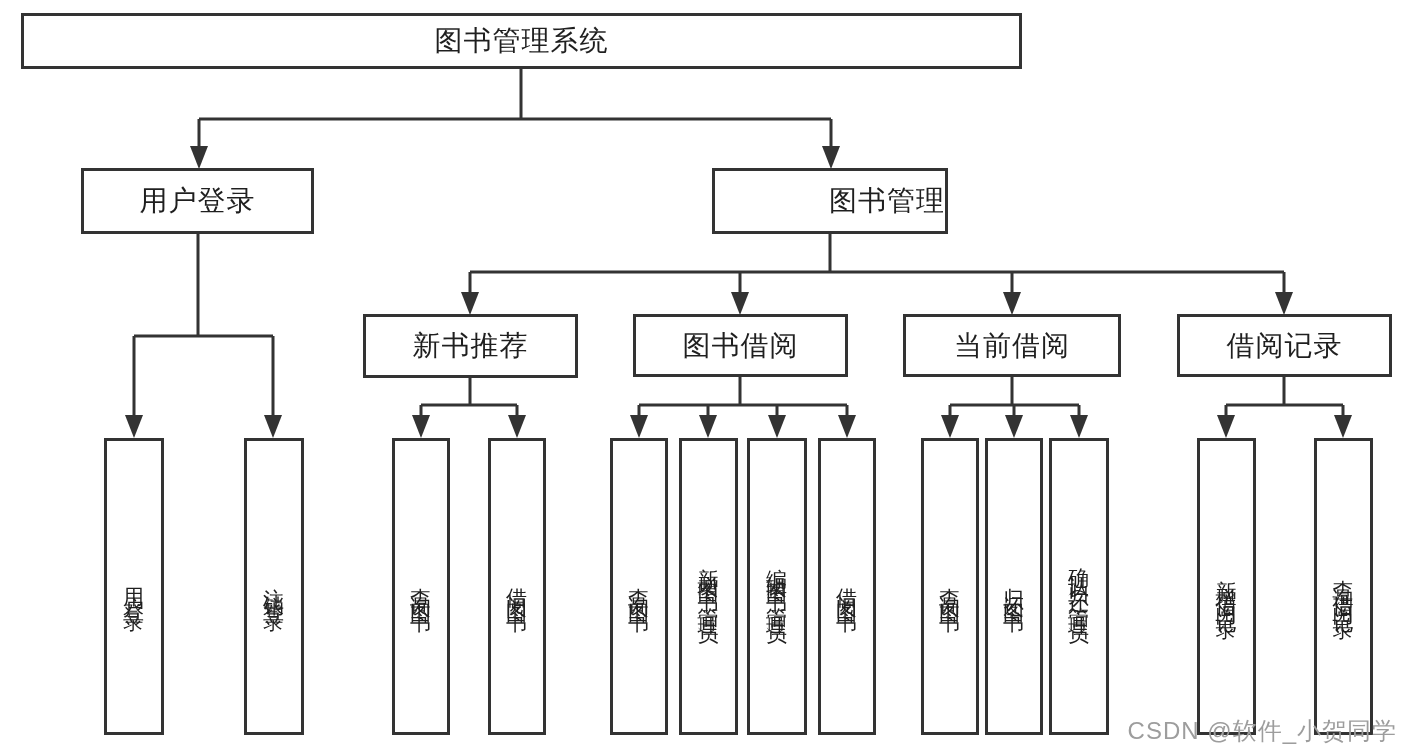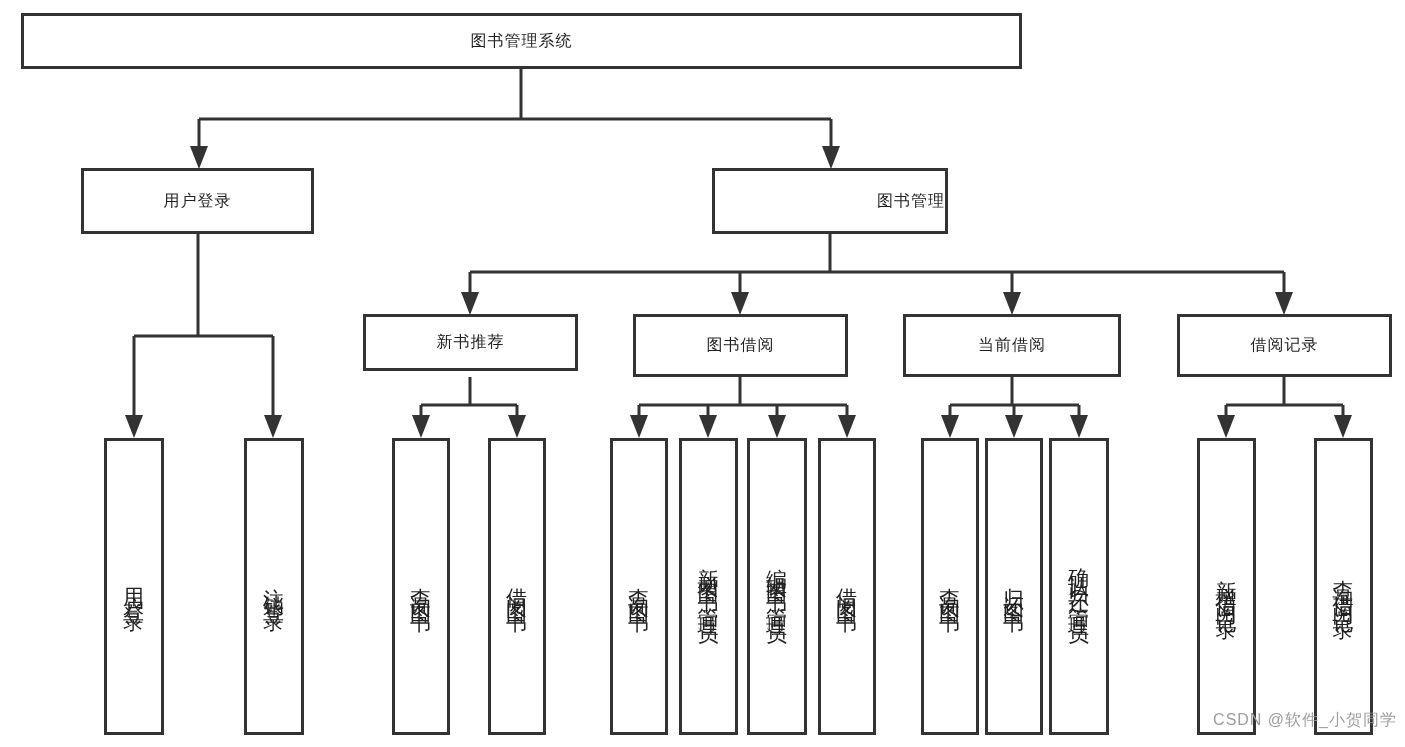--- a/index.html
+++ b/index.html
@@ -19,34 +19,34 @@
   .node {
     position: absolute;
     box-sizing: border-box;
     background: #ffffff;
     border: 3px solid #333333;
     display: flex;
     align-items: center;
     justify-content: center;
     color: #1f1f1f;
   }
-  .hnode { font-size: 16px; letter-spacing: 1px; }
+  .hnode { font-size: 28px; letter-spacing: 1px; }
   .vnode span {
     writing-mode: vertical-rl;
     font-size: 21px;
     letter-spacing: 8px;
     line-height: 1;
     color: #1f1f1f;
     white-space: nowrap;
   }
   
   #n-root        { left: 21px;   top: 13px;  width: 1001px; height: 56px; }
   #n-user-login  { left: 81px;   top: 168px; width: 233px;  height: 66px; }
   #n-book-mgmt   { left: 712px;  top: 168px; width: 236px;  height: 66px; justify-content: flex-end; }
-  #n-new-book    { left: 363px;  top: 314px; width: 215px;  height: 57px; text-align: center; }
+  #n-new-book    { left: 363px;  top: 314px; width: 215px;  height: 64px; text-align: center; }
   #n-book-borrow { left: 633px;  top: 314px; width: 215px;  height: 63px; }
   #n-cur-borrow  { left: 903px;  top: 314px; width: 218px;  height: 63px; }
   #n-borrow-rec  { left: 1177px; top: 314px; width: 215px;  height: 63px; }
   
   .vnode { top: 438px; height: 297px; }
   #l-user-login   { left: 104px;  width: 60px; }
   #l-logout       { left: 244px;  width: 60px; }
   #l-query1       { left: 392px;  width: 58px; }
   #l-borrow1      { left: 488px;  width: 58px; }
   #l-query2       { left: 610px;  width: 58px; }
@@ -54,22 +54,22 @@
   #l-edit-book    { left: 747px;  width: 60px; }
   #l-borrow2      { left: 818px;  width: 58px; }
   #l-query3       { left: 921px;  width: 58px; }
   #l-return       { left: 985px;  width: 58px; }
   #l-confirm      { left: 1049px; width: 60px; }
   #l-add-record   { left: 1197px; width: 59px; }
   #l-query-record { left: 1314px; width: 59px; }
   #watermark {
     position: absolute;
     right: 8px;
-    bottom: 16px;
-    font-size: 16px;
+    bottom: 0;
+    font-size: 24px;
     color: #9d9d9d;
     letter-spacing: 1px;
   }
 </style>
 </head>
 <body>
 
 <div id="canvas">
 
   <svg id="connectors" viewBox="0 0 1405 747" xmlns="http://www.w3.org/2000/svg">

